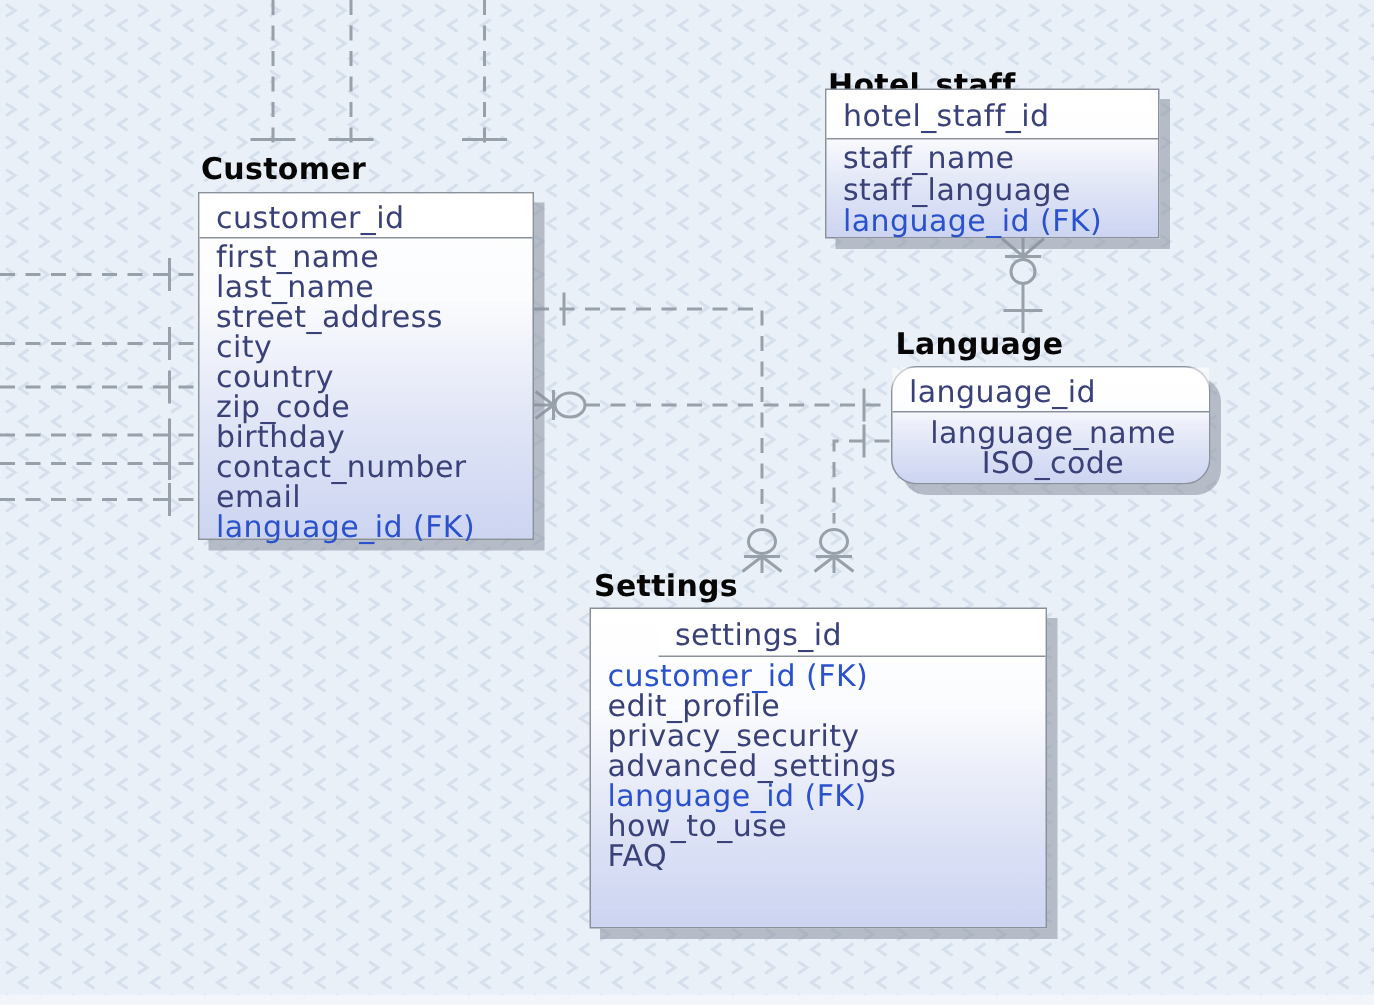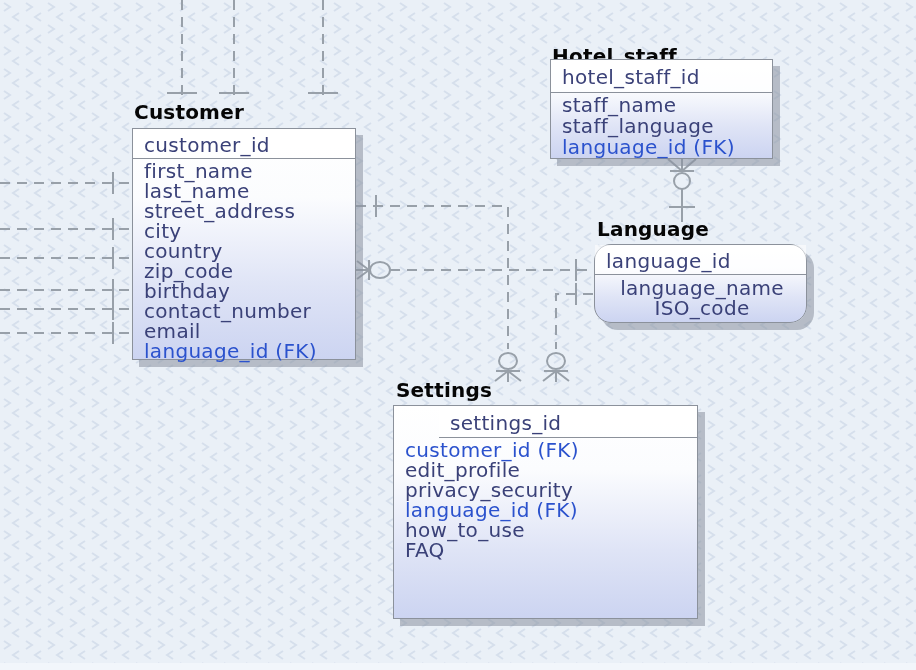--- a/index.html
+++ b/index.html
@@ -178,19 +178,20 @@
     </div>
   </div>
 
   <div class="entity-title" id="title-settings">Settings</div>
   <div class="entity" id="ent-settings">
     <div class="entity-header">settings_id</div>
     <div class="entity-fields">
       <div class="field fk">customer_id (FK)</div>
       <div class="field">edit_profile</div>
       <div class="field">privacy_security</div>
+      <div class="field">advanced_settings</div>
       <div class="field fk">language_id (FK)</div>
       <div class="field">how_to_use</div>
       <div class="field">FAQ</div>
     </div>
   </div>
 
 </div>
 
 </body></html>

